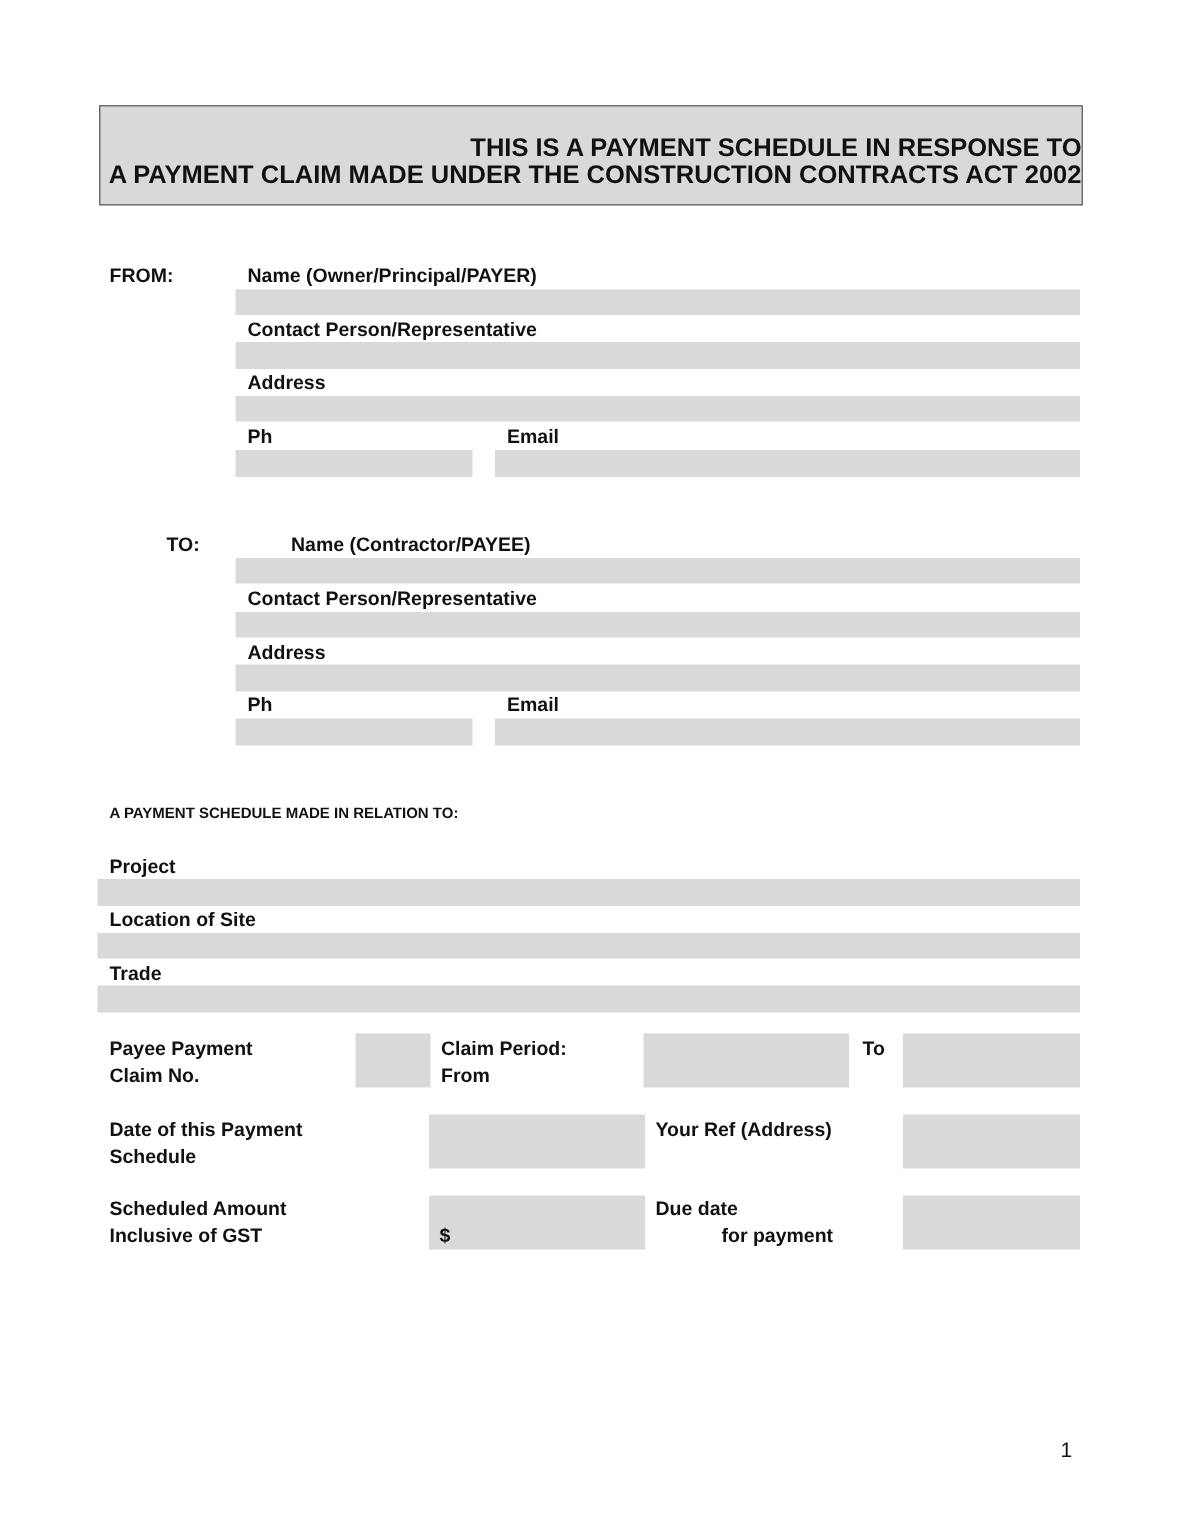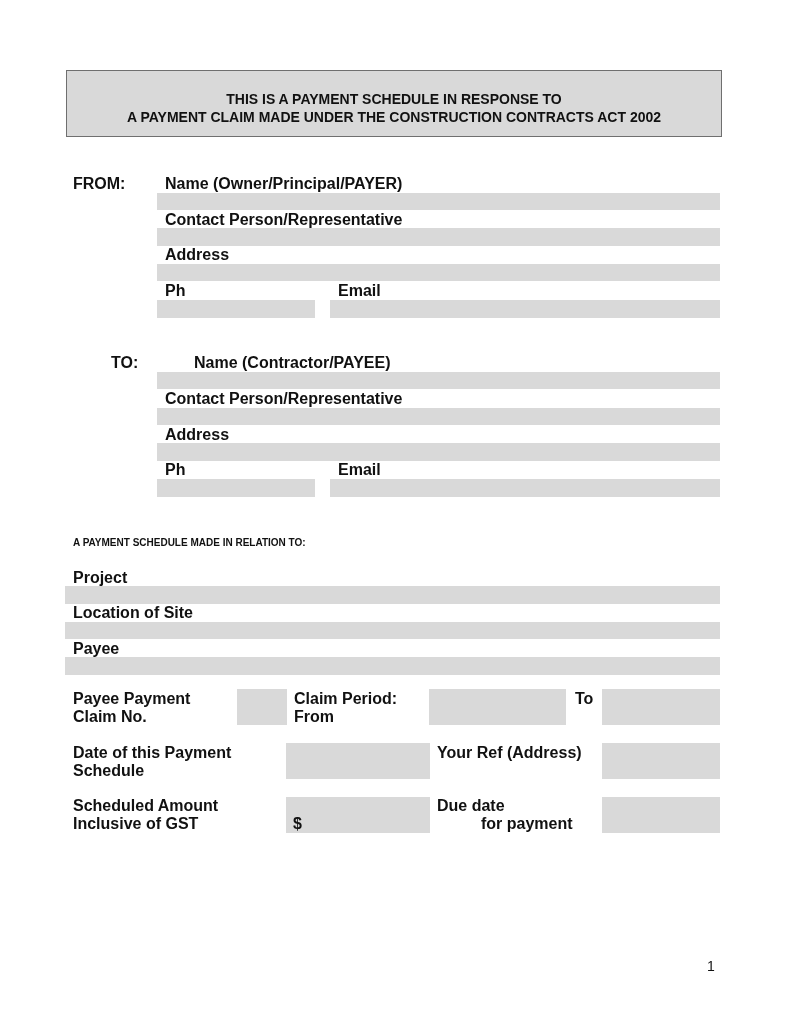--- a/index.html
+++ b/index.html
@@ -1,20 +1,20 @@
 <!DOCTYPE html>
 <html><head>
 <meta charset="utf-8">
 <style>
   html, body { margin:0; padding:0; }
   body { width:790px; height:1022px; background:#ffffff; position:relative; font-family:"Liberation Sans", sans-serif; color:#111; overflow:hidden; }
-  .lbl { position:absolute; font-weight:bold; font-size:16px; line-height:18px; white-space:nowrap; color:#111; }
+  .lbl { position:absolute; font-weight:bold; font-size:13px; line-height:18px; white-space:nowrap; color:#111; }
   .fld { position:absolute; background:#d9d9d9; }
   .title-box { position:absolute; left:66px; top:70px; width:656px; height:67px; background:#d9d9d9; border:1px solid #6f6f6f; box-sizing:border-box; text-align:center; }
-  .title-box div { font-weight:bold; font-size:14px; line-height:18px; }
+  .title-box div { font-weight:bold; font-size:17px; line-height:18px;text-align:right; }
   .pg { position:absolute; left:707px; top:958px; font-size:14px; }
 </style>
 </head>
 <body>
 
 <div class="title-box">
   <div style="margin-top:19px;">THIS IS A PAYMENT SCHEDULE IN RESPONSE TO</div>
   <div>A PAYMENT CLAIM MADE UNDER THE CONSTRUCTION CONTRACTS ACT 2002</div>
 </div>
 
@@ -40,21 +40,21 @@
 <div class="lbl" style="left:165px; top:461px;">Ph</div>
 <div class="lbl" style="left:338px; top:461px;">Email</div>
 <div class="fld" style="left:157px; top:479px; width:158px; height:18px;"></div>
 <div class="fld" style="left:330px; top:479px; width:390px; height:18px;"></div>
 
 <div class="lbl" style="left:73px; top:534px; font-size:10px;">A PAYMENT SCHEDULE MADE IN RELATION TO:</div>
 <div class="lbl" style="left:73px; top:569px;">Project</div>
 <div class="fld" style="left:65px; top:586px; width:655px; height:18px;"></div>
 <div class="lbl" style="left:73px; top:604px;text-align:right;">Location of Site</div>
 <div class="fld" style="left:65px; top:622px; width:655px; height:17px;"></div>
-<div class="lbl" style="left:73px; top:640px;">Payee</div>
+<div class="lbl" style="left:73px; top:640px;">Trade</div>
 <div class="fld" style="left:65px; top:657px; width:655px; height:18px;"></div>
 
 <div class="lbl" style="left:73px; top:690px;">Payee Payment</div>
 <div class="lbl" style="left:73px; top:708px;">Claim No.</div>
 <div class="fld" style="left:237px; top:689px; width:50px; height:36px;"></div>
 <div class="lbl" style="left:294px; top:690px;">Claim Period:</div>
 <div class="lbl" style="left:294px; top:708px;">From</div>
 <div class="fld" style="left:429px; top:689px; width:137px; height:36px;"></div>
 <div class="lbl" style="left:575px; top:690px;">To</div>
 <div class="fld" style="left:602px; top:689px; width:118px; height:36px;"></div>

